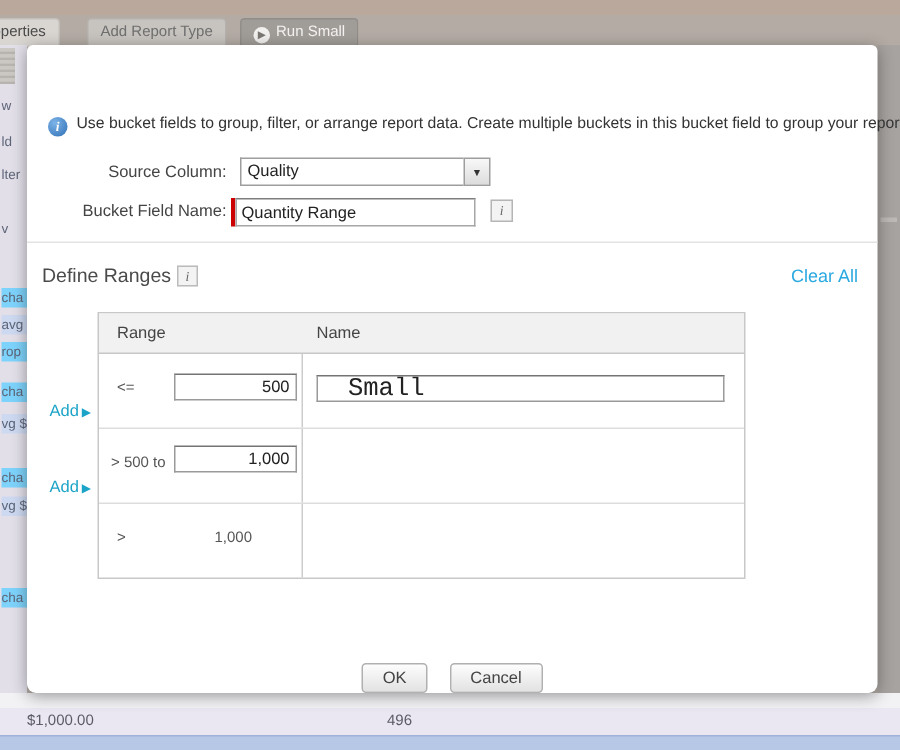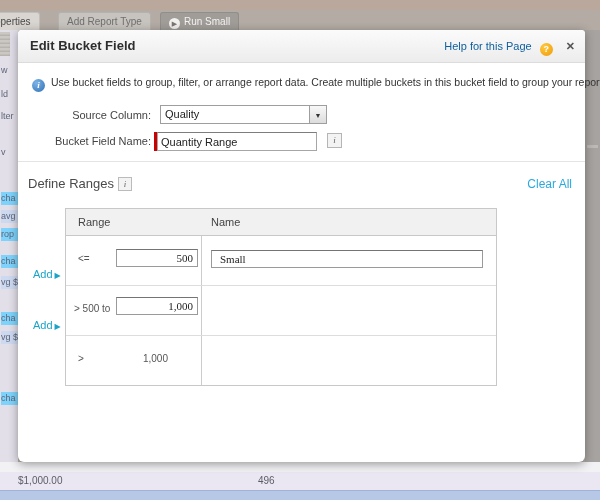--- a/index.html
+++ b/index.html
@@ -67,24 +67,24 @@
   .thead{height:26px;background:#f1f1f1;border-bottom:1px solid #c8c8c8;position:relative;font-size:11px;color:#444;}
   .th{position:absolute;top:0;line-height:26px;}
   .th-range{left:12px;}
   .th-name{left:145px;}
   .trow{position:relative;height:49px;border-bottom:1px solid #ddd;}
   .trow:last-child{border-bottom:none;}
   .td-range{position:absolute;left:0;top:0;bottom:0;width:135px;border-right:1px solid #ccc;}
   .td-name{position:absolute;left:135px;top:0;bottom:0;right:0;}
   .op{position:absolute;left:12px;top:17px;font-size:10px;color:#555;white-space:nowrap;}
   .op-long{left:8px;}
-  .rin{position:absolute;left:50px;top:13px;width:72px;height:14px;border:1px solid #9a9a9a;border-top-color:#747474;text-align:right;padding:1px 4px;font-size:11px;font-family:Liberation Serif, serif;color:#222;}
+  .rin{position:absolute;left:50px;top:13px;width:72px;height:14px;border:1px solid #9a9a9a;border-top-color:#747474;text-align:right;padding:1px 4px;font-size:11px;font-family:Liberation Sans, sans-serif;color:#222;}
   .rin2{top:11px;}
   .rstatic{position:absolute;left:50px;top:17px;width:52px;text-align:right;font-size:10px;color:#555;}
-  .nin{position:absolute;left:10px;right:13px;top:14px;height:14px;border:1px solid #9a9a9a;border-top-color:#747474;padding:1px 8px;font-size:11px;font-family:Liberation Serif, serif;color:#222;}
+  .nin{position:absolute;left:10px;right:13px;top:14px;height:14px;border:1px solid #9a9a9a;border-top-color:#747474;padding:1px 20px;font-size:17px;font-family:Liberation Mono, monospace;color:#222;}
   .nin-hi{top:5px;}
   .dellink{position:absolute;left:11px;top:29px;font-size:11px;color:#2e9fd8;text-decoration:none;cursor:pointer;}
 
   .addlink{position:absolute;left:15px;font-size:11px;color:#1ba4c7;text-decoration:none;cursor:pointer;white-space:nowrap;}
   .add1{top:238px;}
   .add2{top:289px;}
   .addarrow{font-size:8px;margin-left:2px;color:#1ba4c7;}
 
   .cbrow{position:absolute;left:47px;top:360px;font-size:11px;color:#333;}
   .cbrow input{vertical-align:-2px;margin:0 5px 0 0;width:12px;height:12px;}
@@ -126,28 +126,20 @@
     </div>
 
   <div class="bottomwhite"></div>
   <div class="totrow">
     <span class="amount">$1,000.00</span>
     <span class="count">496</span>
   </div>
   <div class="bluerow"></div>
 
   <div class="modal">
-    <div class="mhead">
-      <span class="mtitle">Edit Bucket Field</span>
-      <span class="helpwrap">
-        <a class="helplink">Help for this Page</a>
-        <span class="helpicon">?</span>
-        <span class="closex">✕</span>
-      </span>
-    </div>
 
     <div class="infobar">
       <span class="infoicon">i</span><span>Use bucket fields to group, filter, or arrange report data. Create multiple buckets in this bucket field to group your report records.</span>
     </div>
 
     <div class="formrow r1">
       <label class="flabel">Source Column:</label>
       <span class="combo">
         <span class="combo-val">Quality</span>
         <span class="combo-btn">▼</span>
@@ -193,15 +185,19 @@
           <span class="op">&gt;</span>
           <span class="rstatic">1,000</span>
         </div>
       </div>
     </div>
 
     <a class="addlink add1"><span>Add</span><span class="addarrow">▶</span></a>
     <a class="addlink add2"><span>Add</span><span class="addarrow">▶</span></a>
 
 
+    <div class="btnrow">
+      <button class="btn">OK</button>
+      <button class="btn">Cancel</button>
+    </div>
   </div>
 
 </div>
 
 </body></html>

